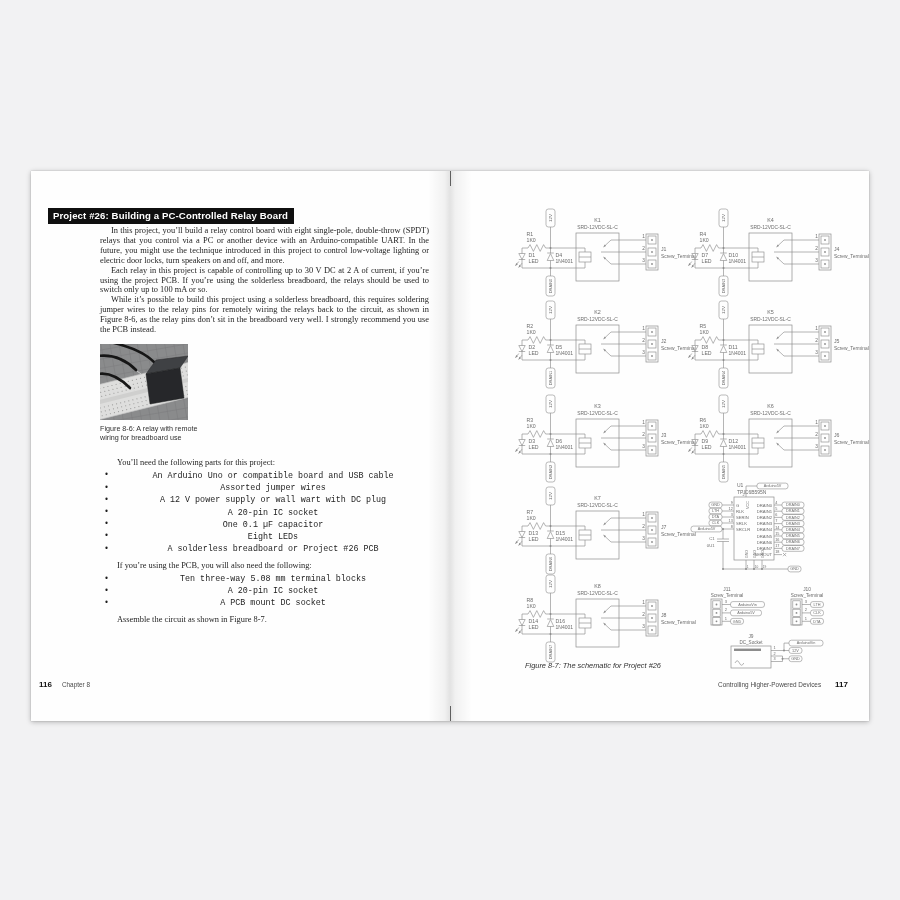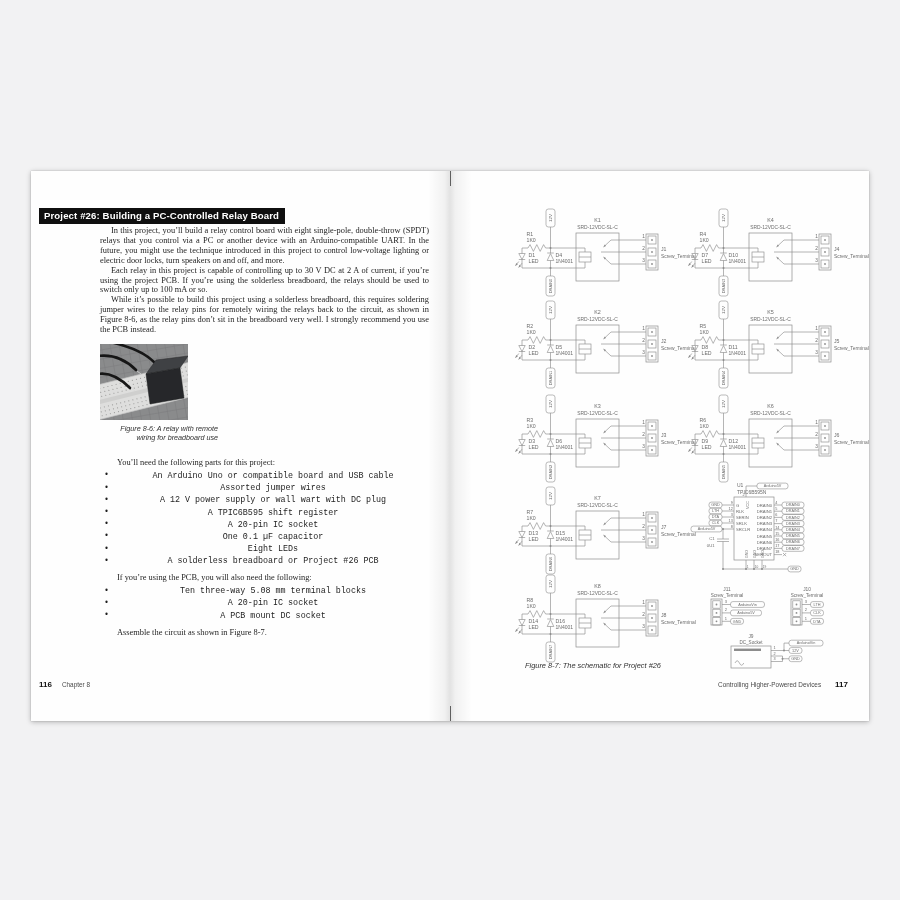--- a/index.html
+++ b/index.html
@@ -10,28 +10,28 @@
     box-shadow:0 1px 5px rgba(0,0,0,.28),0 0 1px rgba(0,0,0,.25);}
   .gutter-shade{position:absolute;left:397px;top:0;width:44px;height:100%;pointer-events:none;
     background:linear-gradient(90deg,rgba(0,0,0,0),rgba(0,0,0,.05) 38%,rgba(0,0,0,.11) 50%,rgba(0,0,0,.05) 62%,rgba(0,0,0,0));}
   .spine-tick{position:absolute;left:418.5px;width:1.4px;background:#5f5f5f;}
   .spine-tick.top{top:0;height:15px;} .spine-tick.bottom{bottom:0;height:15px;}
   .page{position:absolute;top:0;height:100%;}
   .page-left{left:0;width:419px;}
   .page-right{left:411px;width:419px;}
 
   
-  .pl-header{position:absolute;left:8px;top:37px;height:16px;background:#0f0f0f;color:#fff;
+  .pl-header{position:absolute;left:17px;top:37px;height:16px;background:#0f0f0f;color:#fff;
     font-weight:bold;font-size:9.6px;line-height:16.5px;padding:0 6px 0 5px;letter-spacing:.12px;white-space:nowrap;}
   .pl-flow{position:absolute;left:69px;top:55px;width:329px;font-family:"Liberation Serif",serif;
     font-size:8.4px;line-height:9.9px;color:#1d1d1d;text-align:justify;}
   .body-par{margin:0;text-indent:11px;}
   .figure-photo{display:block;width:88px;height:76px;margin:9px 0 0 0;}
-  .figure-caption{font-family:"Liberation Sans",sans-serif;font-style:italic;font-size:7.2px;
-    line-height:8.8px;color:#303030;width:118px;margin-top:5px;text-align:right;text-indent:0;}
+  .figure-caption{font-family:"Liberation Sans",sans-serif;font-size:7.2px;
+    line-height:8.8px;color:#303030;width:118px;margin-top:5px;text-align:left;text-indent:0;}
   .parts-intro,.pcb-intro,.assemble{margin:15px 0 0 17px;text-indent:0;text-align:left;}
   .pcb-intro{margin-top:5.5px;} .assemble{margin-top:6px;}
   ul.parts{list-style:none;margin:4.5px 0 0 0;padding:0;text-align:center;font-family:Liberation Mono, monospace;}
   ul.parts li{position:relative;padding-left:17px;margin-top:2.3px;}
   ul.parts li::before{content:"\2022";position:absolute;left:4px;top:-.5px;}
   .pl-footer{position:absolute;left:8px;top:509px;display:flex;gap:10px;align-items:baseline;
     font-size:6.4px;color:#4a4a4a;}
   .folio{font-weight:bold;font-size:8px;color:#101010;}
   .pr-footer{position:absolute;right:13px;top:509px;display:flex;gap:14px;align-items:baseline;
     font-size:6.4px;color:#4a4a4a;}
@@ -272,21 +272,20 @@
         </svg>
 
         <div class="figure-caption">Figure 8-6: A relay with remote wiring for breadboard use</div>
 
         <p class="parts-intro">You’ll need the following parts for this project:</p>
 
         <ul class="parts" id="parts-list">
             <li>An Arduino Uno or compatible board and USB cable</li>
             <li>Assorted jumper wires</li>
             <li>A 12 V power supply or wall wart with DC plug</li>
-            <li>A TPIC6B595 shift register</li>
             <li>A 20-pin IC socket</li>
             <li>One 0.1 µF capacitor</li>
             <li>Eight LEDs</li>
             <li>A solderless breadboard or Project #26 PCB</li>
           </ul>
 
         <p class="pcb-intro">If you’re using the PCB, you will also need the following:</p>
 
         <ul class="parts" id="pcb-list">
             <li>Ten three-way 5.08 mm terminal blocks</li>

